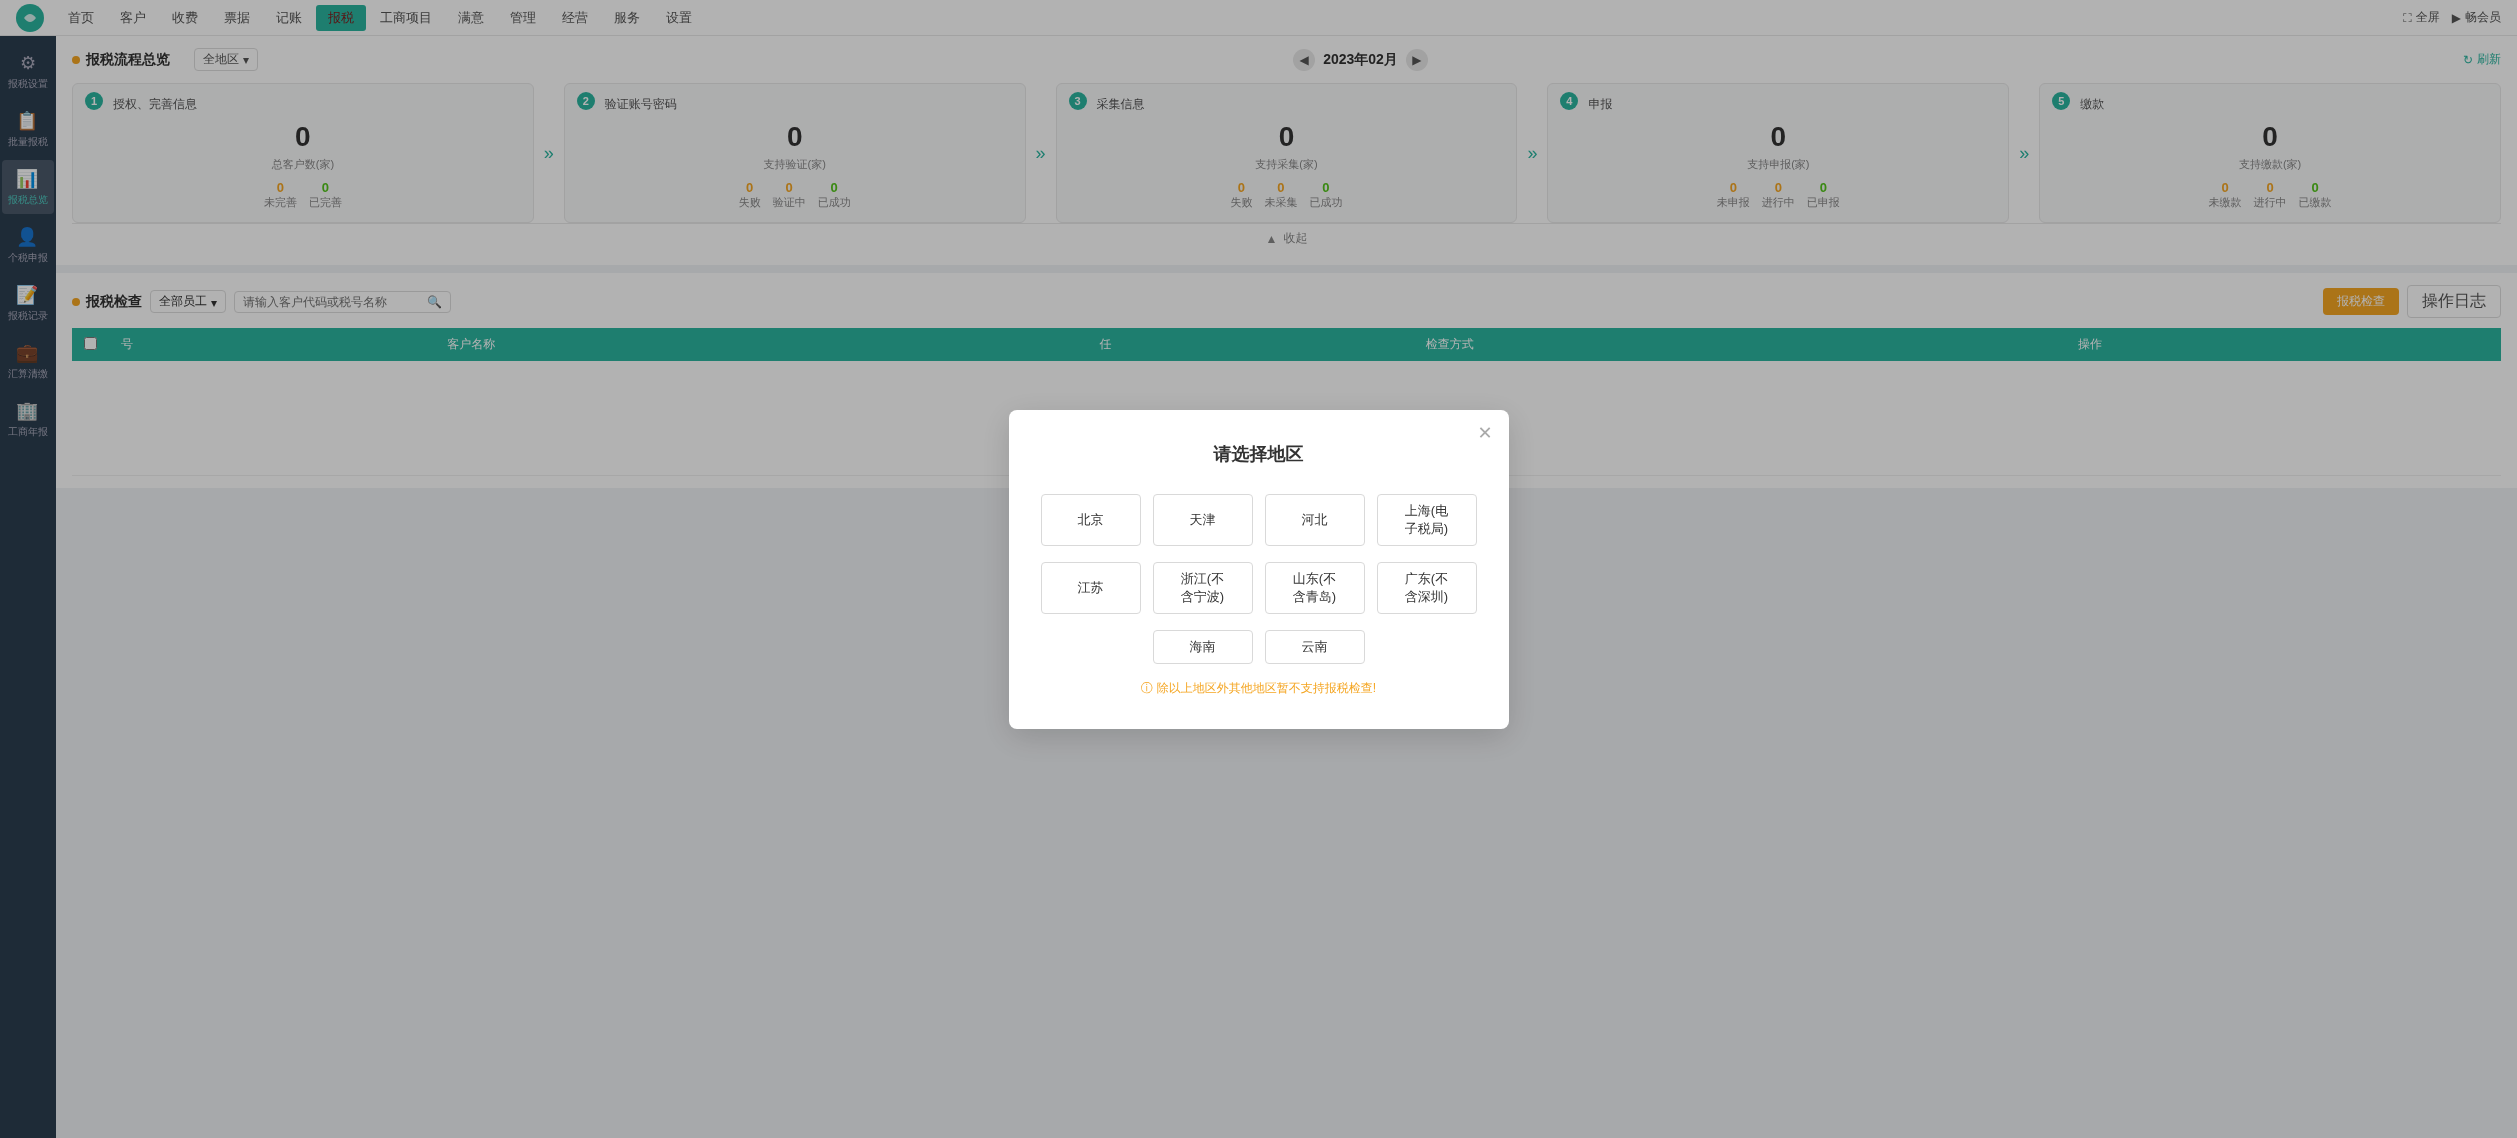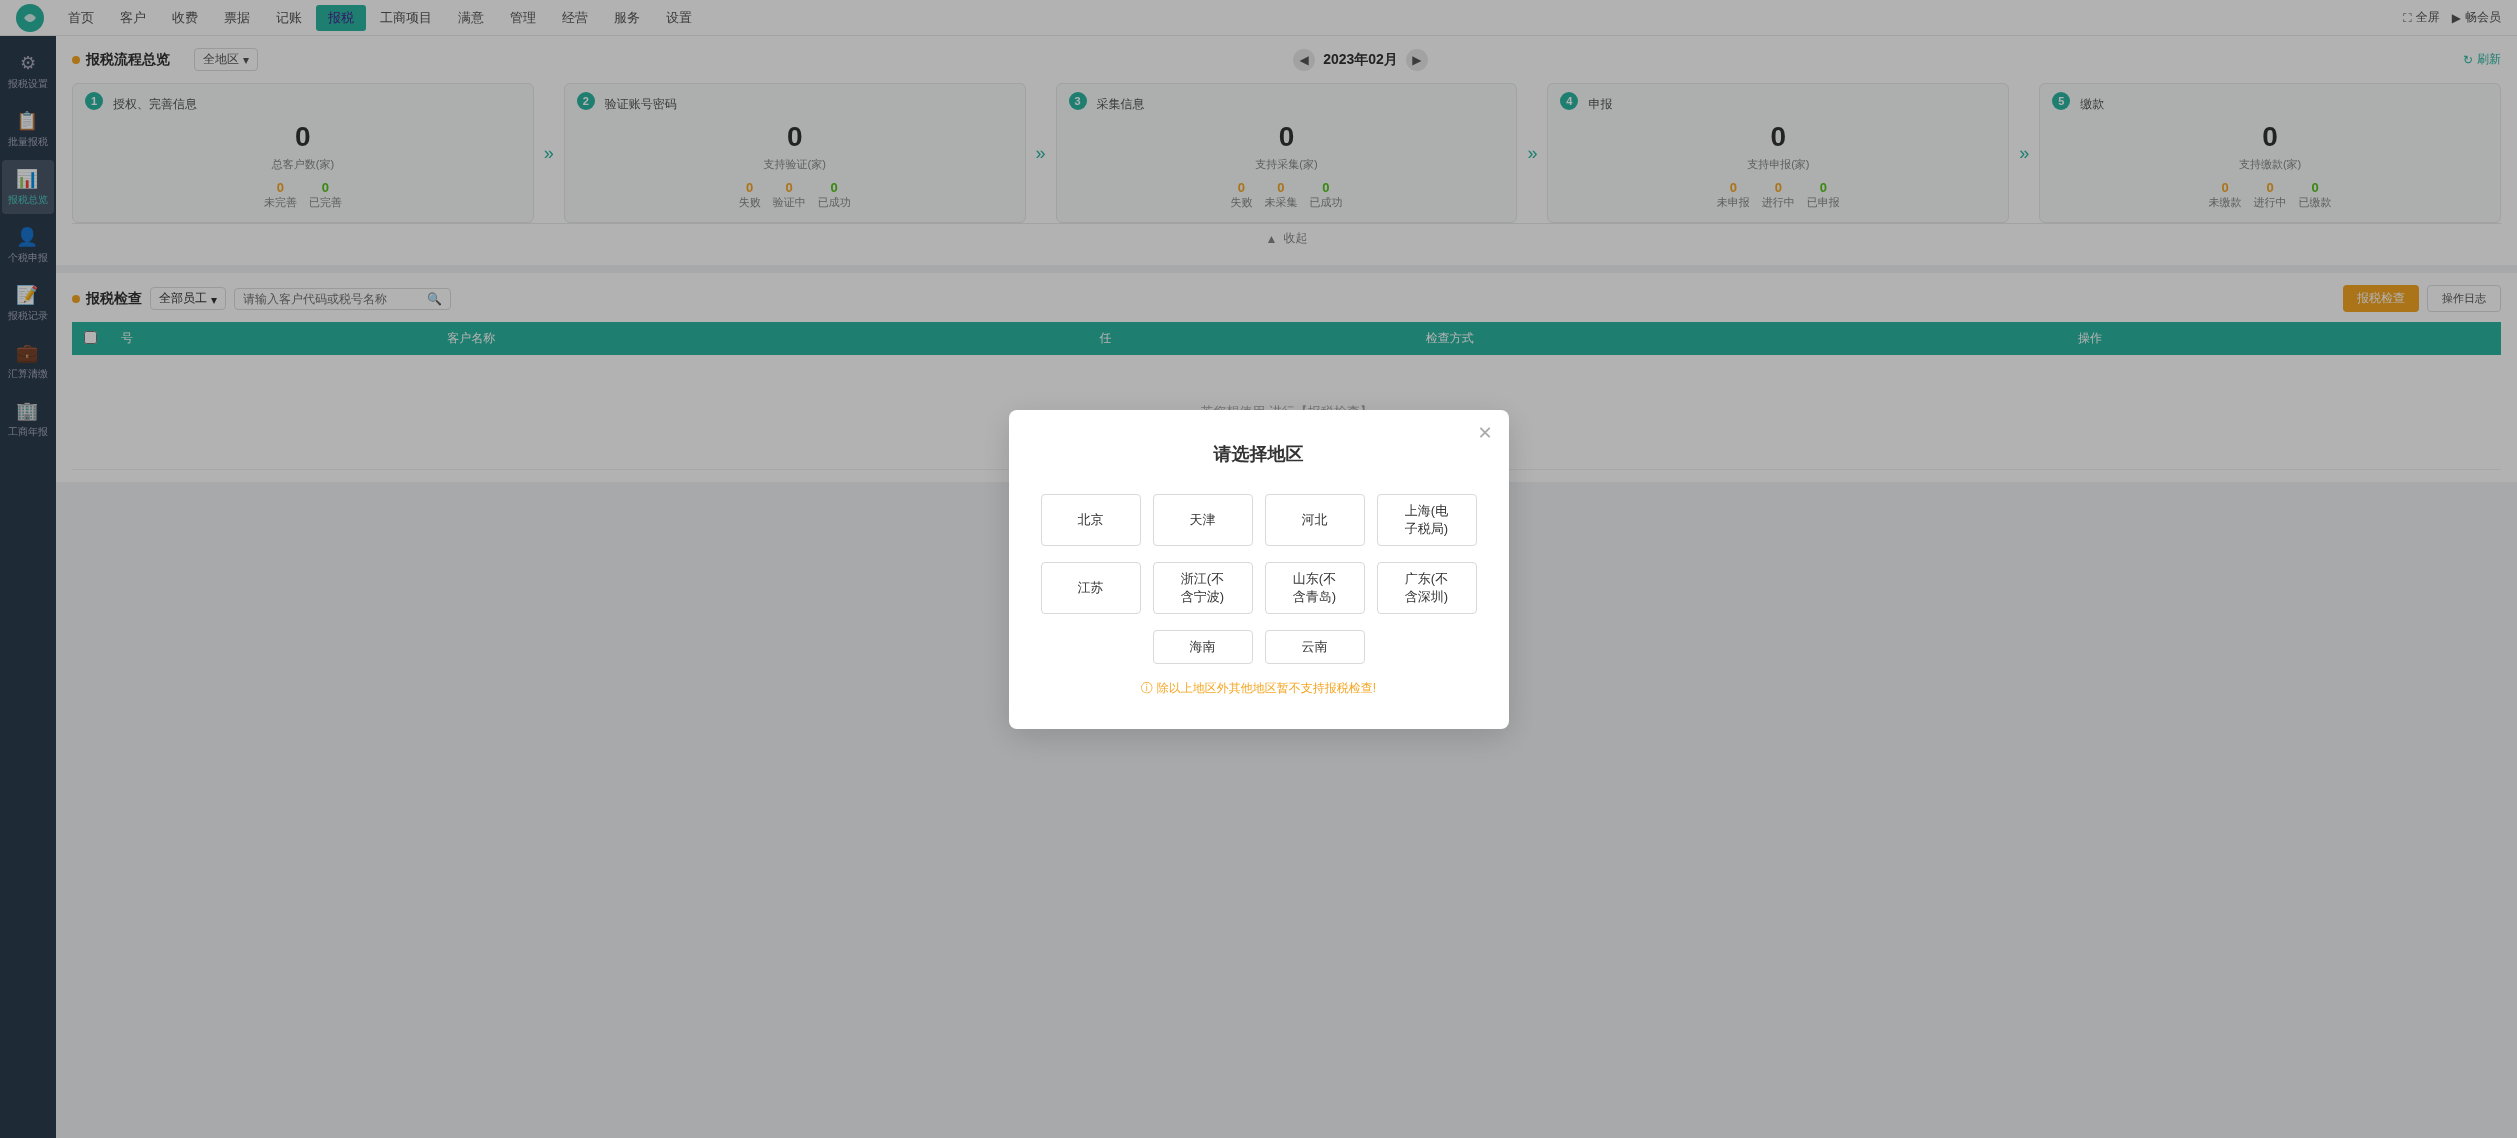--- a/index.html
+++ b/index.html
@@ -29,21 +29,21 @@
     }
     .top-nav-item {
       padding: 4px 12px;
       cursor: pointer;
       color: #555;
       font-size: 13px;
       border-radius: 3px;
     }
     .top-nav-item.active {
       background: #2bb5a0;
-      color: #4c1d95;
+      color: #7f1d1d;
       border-radius: 3px;
       text-align: center;
     }
     .top-nav-right {
       display: flex;
       align-items: center;
       gap: 12px;
       font-size: 12px;
       color: #555;
     }
@@ -296,21 +296,21 @@
       padding: 5px 14px;
       font-size: 12px;
       cursor: pointer;
     }
     .btn-default {
       background: #fff;
       color: #555;
       border: 1px solid #ddd;
       border-radius: 4px;
       padding: 5px 14px;
-      font-size: 11px;
+      font-size: 16px;
       cursor: pointer;
     }
 
     
     .table-wrap {
       overflow: auto;
     }
     .data-table {
       width: 100%;
       border-collapse: collapse;

